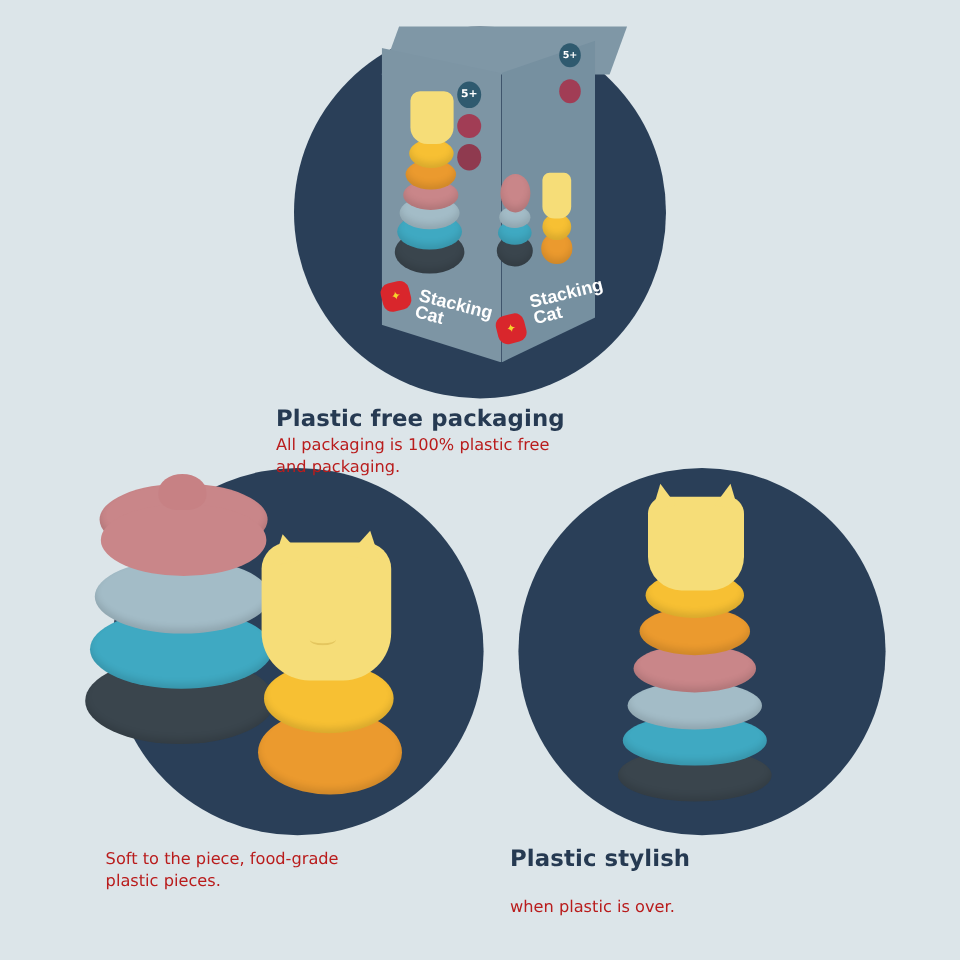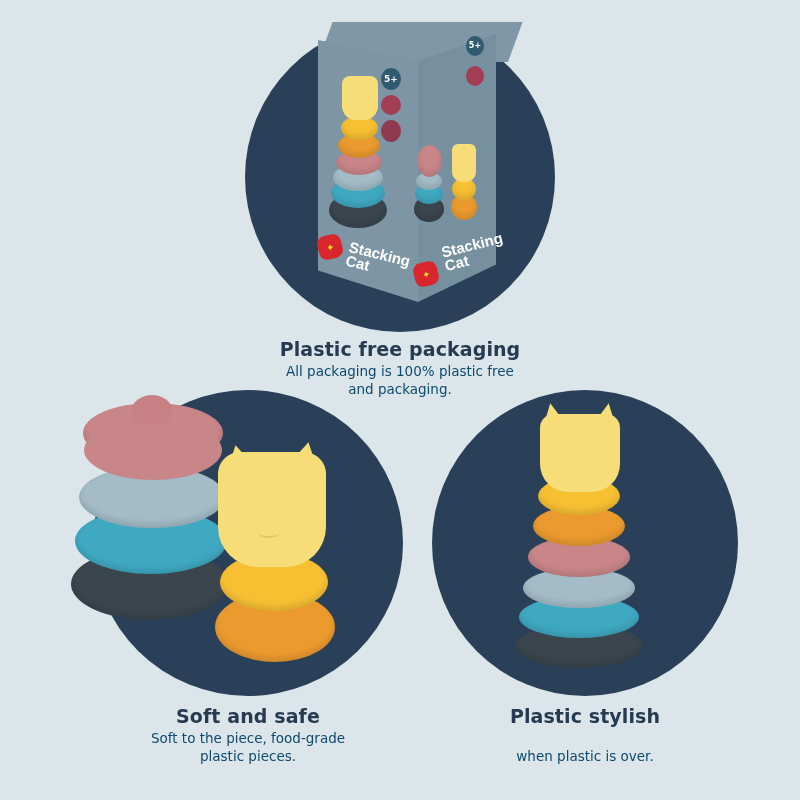--- a/index.html
+++ b/index.html
@@ -10,26 +10,26 @@
     position:relative;
   }
   .circle {
     position:absolute; border-radius:50%;
     background:#2a3f58;
   }
   .c-top { left:245px; top:22px; width:310px; height:310px; }
   .c-left { left:93px; top:390px; width:310px; height:306px; }
   .c-right { left:432px; top:390px; width:306px; height:306px; }
 
-  .caption { position:absolute; text-align:center; color:#263a52; }
+  .caption { position:absolute; color:#263a52; }
   .caption h2 {
     margin:0; font-size:19px; font-weight:bold; letter-spacing:0.1px;
   }
   .caption p {
-    margin:2px 0 0 0; font-size:13.5px; line-height:18px; color:#0c4a6e;
+    margin:2px 0 0 0; font-size:13.5px; line-height:18px; color:#b91c1c;
   }
   .cap-top { left:230px; top:338px; width:340px; }
   .cap-left { left:88px; top:705px; width:320px; }
   .cap-right { left:425px; top:705px; width:320px; }
 
   
   .ring { position:absolute; border-radius:50%; box-shadow: inset 0 -4px 6px rgba(0,0,0,0.12); }
 
   .pink { background:#c98689; }
   .grey { background:#a3bcc7; }
@@ -137,21 +137,20 @@
 
 <div class="caption cap-top">
   <h2>Plastic free packaging</h2>
   <p>
     <span>All packaging is 100% plastic free</span><br>
     <span>and packaging.</span>
   </p>
 </div>
 
 <div class="caption cap-left">
-  <h2>Soft and safe</h2>
   <p>
     <span>Soft to the piece, food-grade</span><br>
     <span>plastic pieces.</span>
   </p>
 </div>
 
 <div class="caption cap-right">
   <h2>Plastic stylish</h2>
   <p>
     <br>

